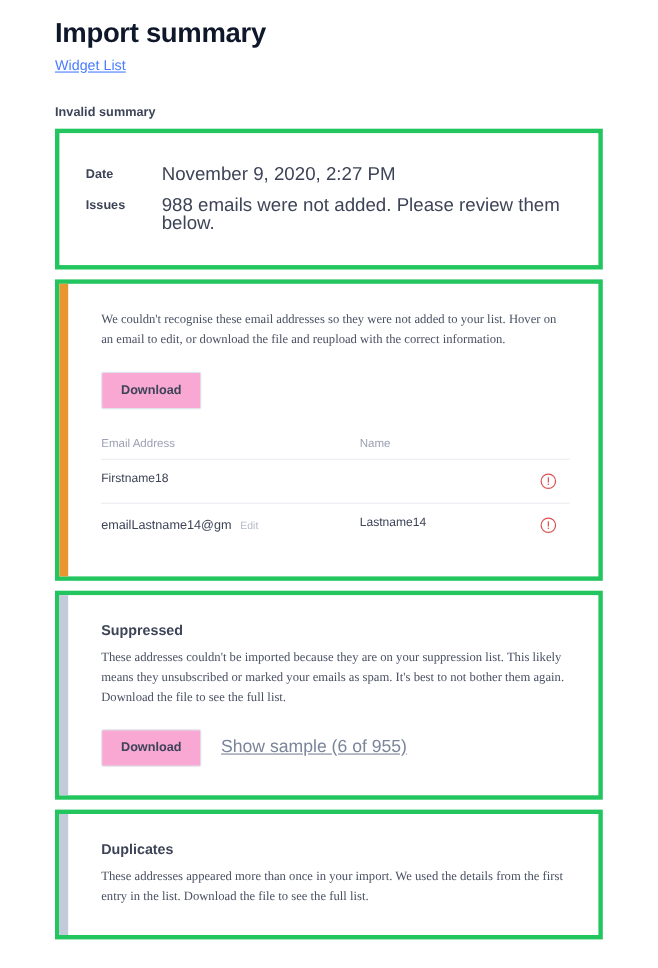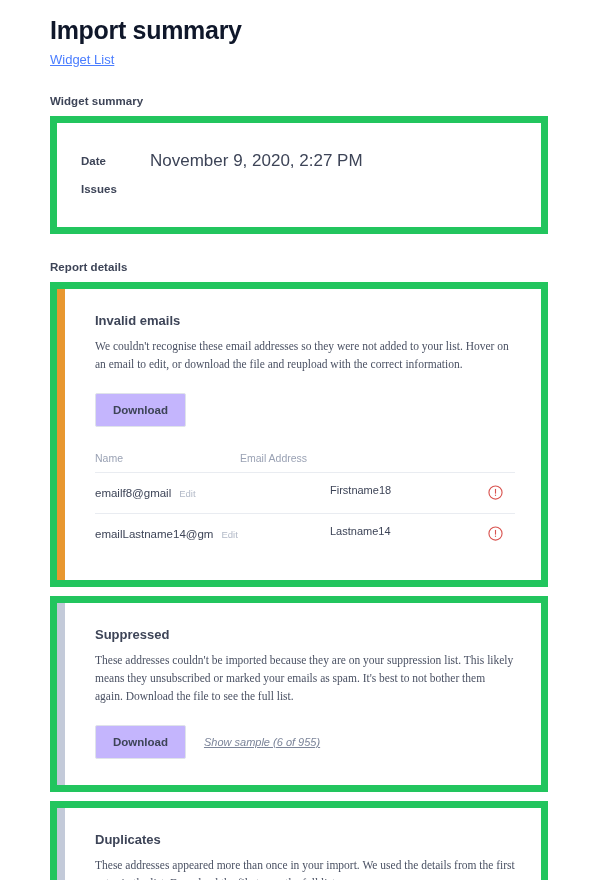--- a/index.html
+++ b/index.html
@@ -47,21 +47,21 @@
     color: #3d4457;
     margin: 0;
     letter-spacing: 0.05px;
   }
   .section-heading.summary { margin-top: 27px; }
   .section-heading.details { margin-top: 27px; }
 
   
   .card {
     background: #ffffff;
-    border: 7px solid #22c55e;
+    border: 4px solid #22c55e;
     margin-top: 9px;
     display: flex;
   }
   .accent-bar {
     flex: 0 0 auto;
     width: 8px;
     align-self: stretch;
   }
   .accent-orange { background: #e8972f; }
   .accent-grey   { background: #c3cad9; }
@@ -107,38 +107,37 @@
     font-family: Liberation Serif, serif;
   }
 
   .action-row {
     display: flex;
     align-items: center;
     margin-top: 20px;
   }
   .btn-download {
     display: inline-block;
-    background: #c4b5fd;
+    background: #f9a8d4;
     border: 1px solid #dfe3ea;
     border-radius: 2px;
     padding: 9px 17px;
     font-family: "Liberation Sans", sans-serif;
     font-size: 11.5px;
     font-weight: bold;
     color: #3d4457;
     cursor: pointer;
     line-height: 14px;
   }
   .show-sample-link {
     margin-left: 18px;
-    font-size: 11px;
+    font-size: 16px;
     color: #7b8499;
     text-decoration: underline;
     cursor: pointer;
-    font-style: italic;
   }
 
   
   .email-table {
     margin-top: 24px;
     width: 100%;
   }
   .et-row {
     display: flex;
     align-items: flex-start;
@@ -185,67 +184,63 @@
 </head>
 <body>
 
 <div class="page">
 
   <h1 class="page-title">Import summary</h1>
 
   <a class="breadcrumb-link">Widget List</a>
 
   
-  <div class="section-heading summary">Widget summary</div>
+  <div class="section-heading summary">Invalid summary</div>
 
   <div class="card">
     <div class="card-body summary-card">
       <div class="summary-rows">
 
         <div class="summary-row">
           <div class="summary-label">Date</div>
           <div class="summary-value">November 9, 2020, 2:27 PM</div>
         </div>
 
 
         <div class="summary-row">
           <div class="summary-label">Issues</div>
-        </div>
-
-      </div>
-    </div>
-  </div>
-
-  
-  <div class="section-heading details">Report details</div>
+          <div class="summary-value">988 emails were not added. Please review them below.</div>
+        </div>
+
+      </div>
+    </div>
+  </div>
+
+  
 
   
   <div class="card">
     <div class="accent-bar accent-orange"></div>
     <div class="card-body">
       <div class="detail-inner">
-        <div class="detail-title">Invalid emails</div>
         <p class="detail-desc">We couldn't recognise these email addresses so they were not added to your list. Hover on an email to edit, or download the file and reupload with the correct information.</p>
 
         <div class="action-row">
           <button class="btn-download">Download</button>
         </div>
 
         <div class="email-table">
 
           <div class="et-row et-head">
+            <div class="et-col et-col-email">Email Address</div>
             <div class="et-col et-col-name">Name</div>
-            <div class="et-col et-col-email">Email Address</div>
             <div class="et-col et-col-icon"></div>
           </div>
 
           <div class="et-row et-body-row">
-            <div class="et-col-email">
-              <span class="email-value">emailf8@gmail</span><span class="edit-link">Edit</span>
-            </div>
             <div class="et-col-name">
               <div class="name-line">Firstname18</div>
             </div>
             <div class="et-col-icon">
               <svg class="warn-icon" viewBox="0 0 16 16">
                 <circle cx="8" cy="8" r="7" fill="none" stroke="#d9534f" stroke-width="1.2"></circle>
                 <rect x="7.4" y="4.2" width="1.2" height="5" fill="#d9534f"></rect>
                 <rect x="7.4" y="10.3" width="1.2" height="1.3" fill="#d9534f"></rect>
               </svg>
             </div>

